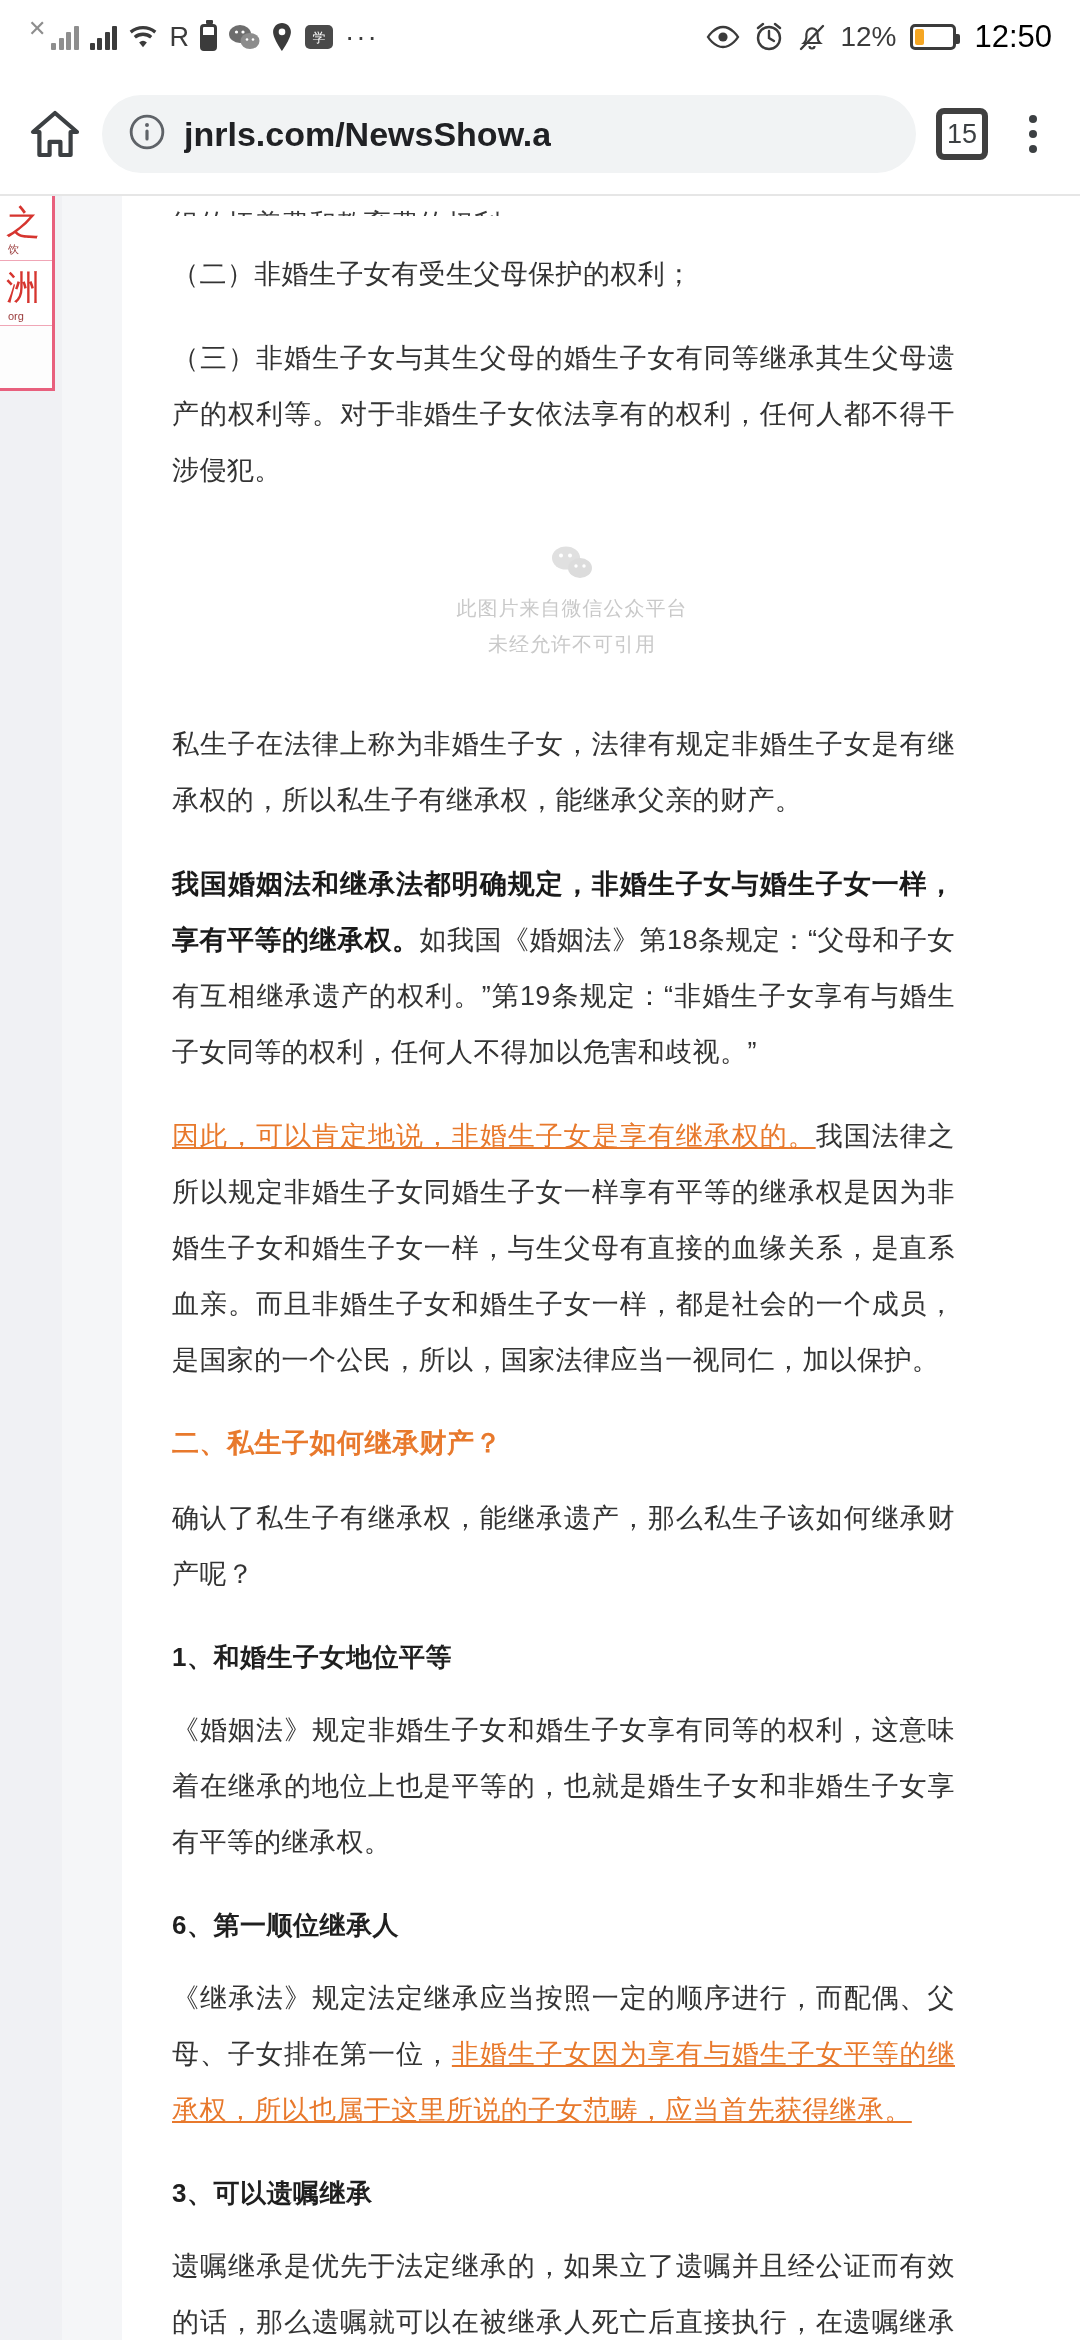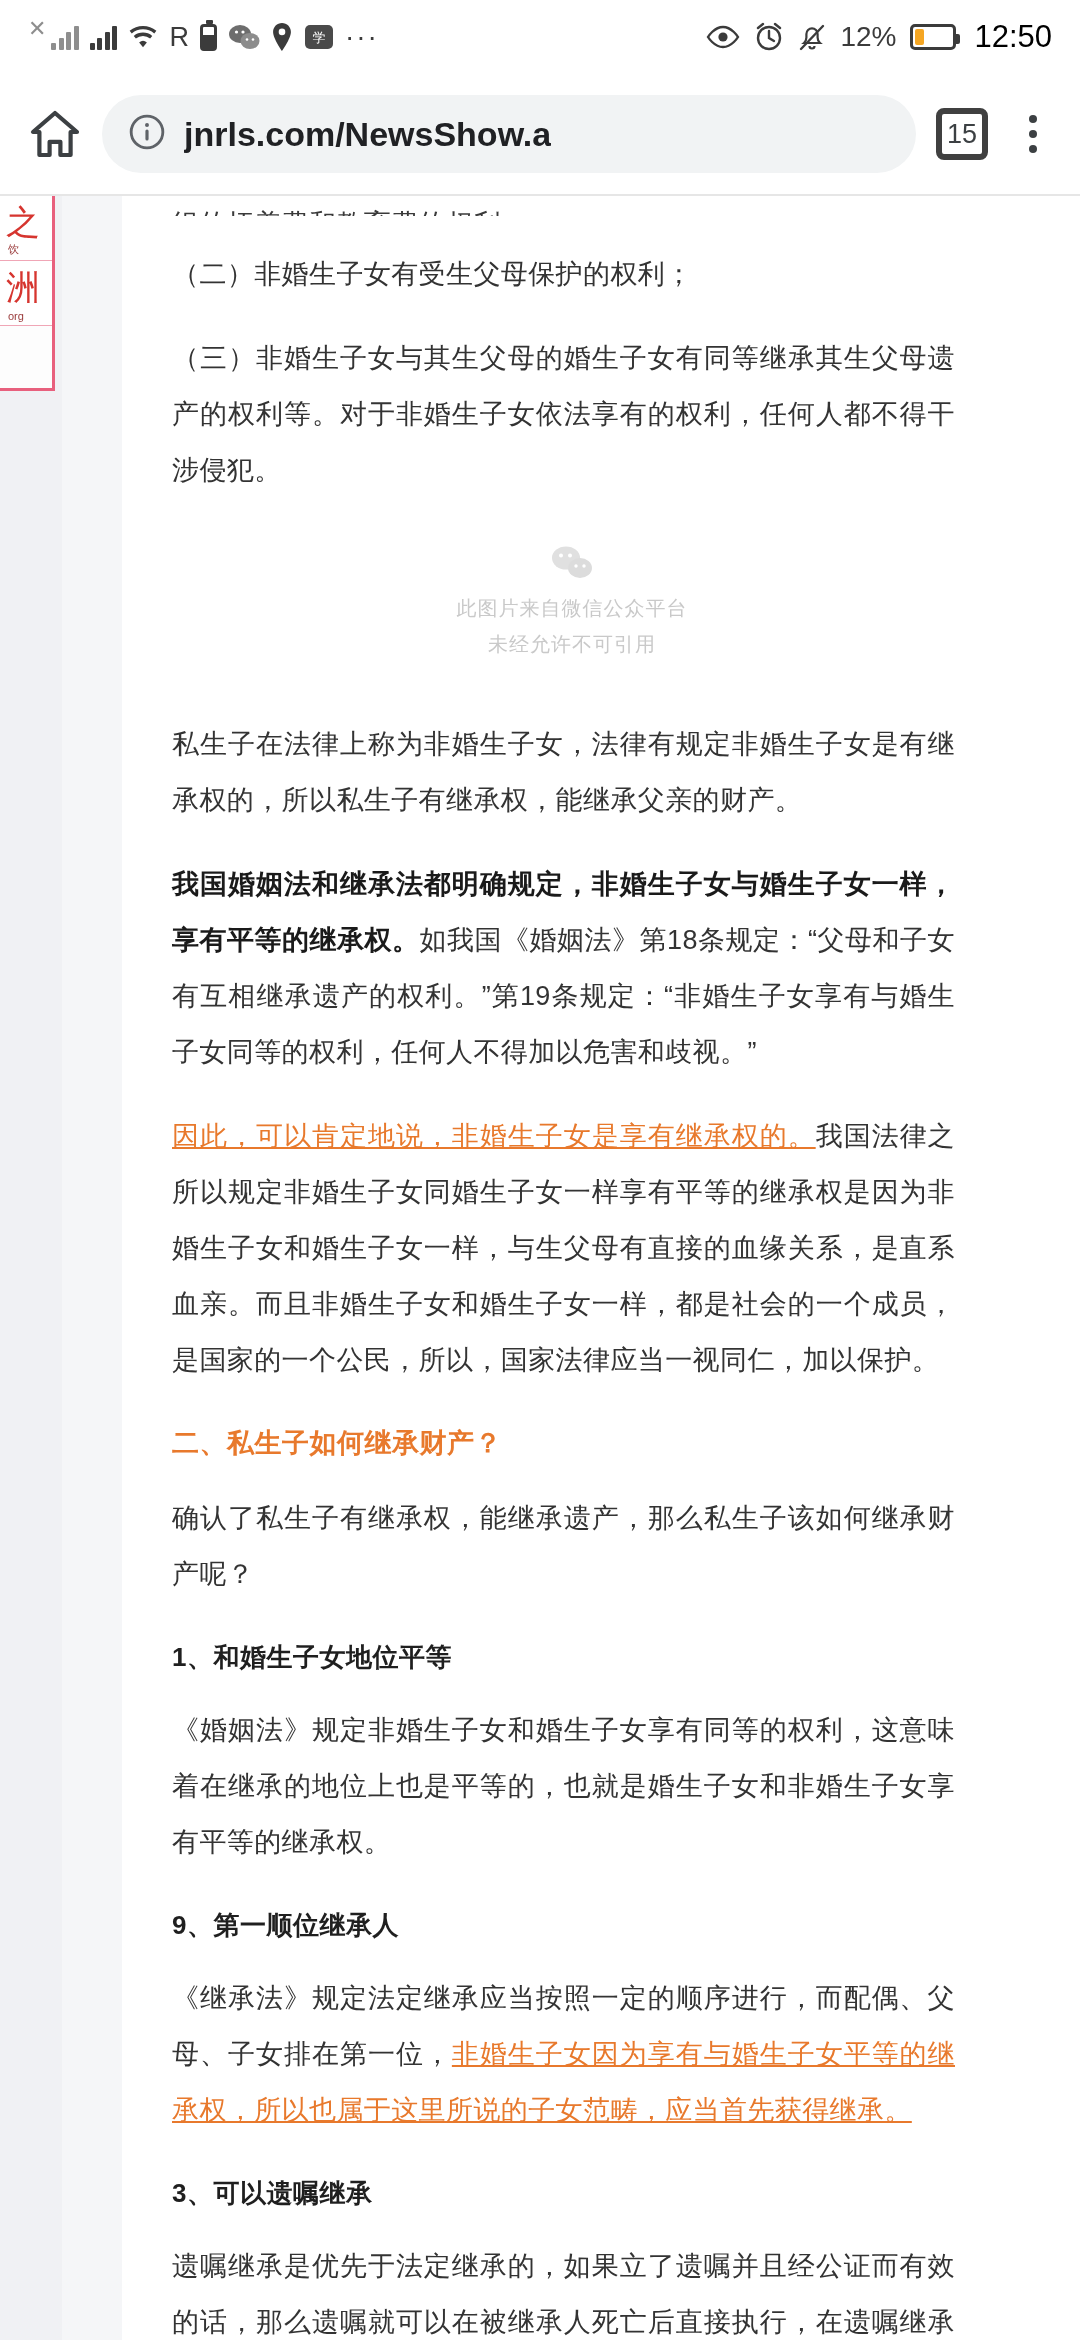--- a/index.html
+++ b/index.html
@@ -346,21 +346,21 @@
       <p class="para"><span class="inline-b">我国婚姻法和继承法都明确规定，非婚生子女与婚生子女一样，享有平等的继承权。</span><span>如我国《婚姻法》第18条规定：“父母和子女有互相继承遗产的权利。”第19条规定：“非婚生子女享有与婚生子女同等的权利，任何人不得加以危害和歧视。”</span></p>
 
       <p class="para"><span class="inline-o">因此，可以肯定地说，非婚生子女是享有继承权的。</span><span>我国法律之所以规定非婚生子女同婚生子女一样享有平等的继承权是因为非婚生子女和婚生子女一样，与生父母有直接的血缘关系，是直系血亲。而且非婚生子女和婚生子女一样，都是社会的一个成员，是国家的一个公民，所以，国家法律应当一视同仁，加以保护。</span></p>
 
       <h3 class="h-orange">二、私生子如何继承财产？</h3>
       <p class="para">确认了私生子有继承权，能继承遗产，那么私生子该如何继承财产呢？</p>
 
       <h4 class="h-black">1、和婚生子女地位平等</h4>
       <p class="para">《婚姻法》规定非婚生子女和婚生子女享有同等的权利，这意味着在继承的地位上也是平等的，也就是婚生子女和非婚生子女享有平等的继承权。</p>
 
-      <h4 class="h-black">9、第一顺位继承人</h4>
+      <h4 class="h-black">6、第一顺位继承人</h4>
       <p class="para"><span>《继承法》规定法定继承应当按照一定的顺序进行，而配偶、父母、子女排在第一位，</span><span class="inline-o">非婚生子女因为享有与婚生子女平等的继承权，所以也属于这里所说的子女范畴，应当首先获得继承。</span></p>
 
       <h4 class="h-black">3、可以遗嘱继承</h4>
       <p class="para">遗嘱继承是优先于法定继承的，如果立了遗嘱并且经公证而有效的话，那么遗嘱就可以在被继承人死亡后直接执行，在遗嘱继承完成后还有剩余财产的才进行法定继承。</p>
 
     </div>
   </div>
 </div>
 
 </body></html>

